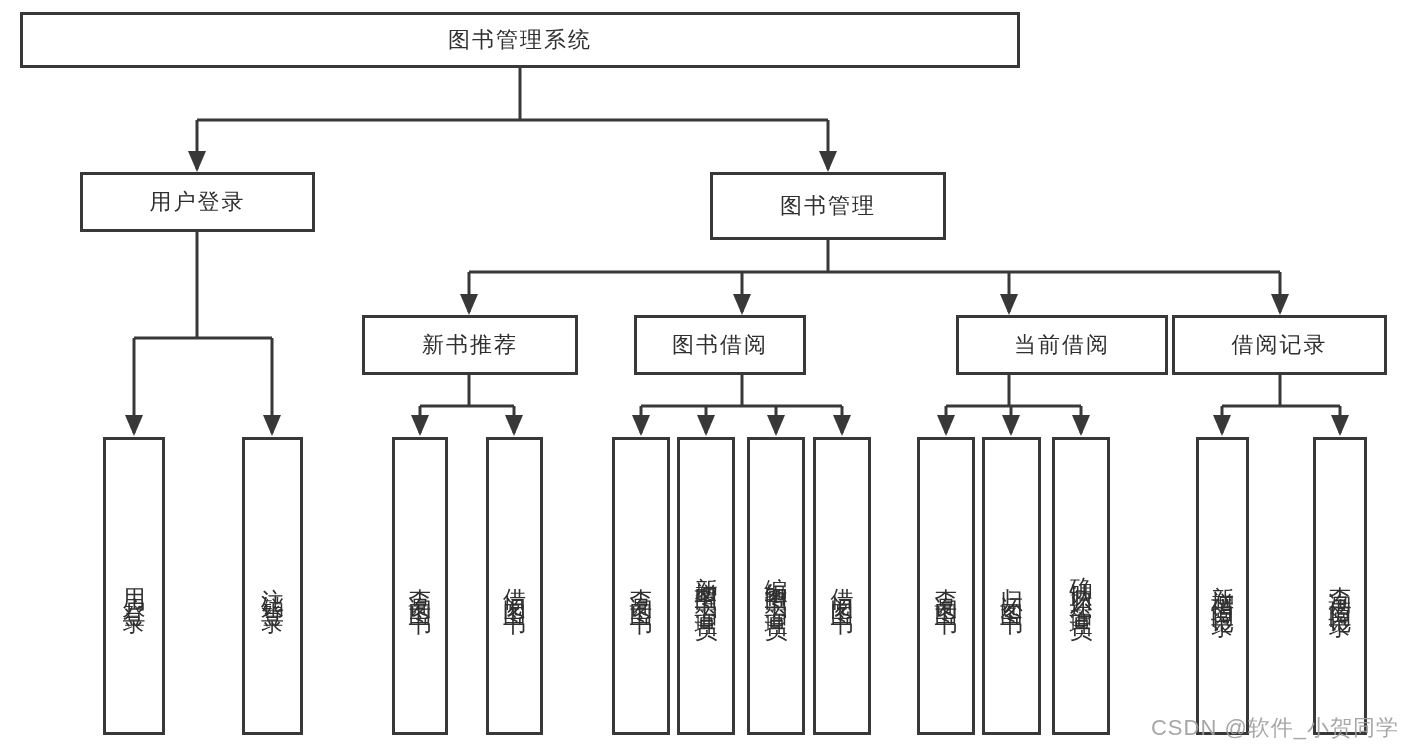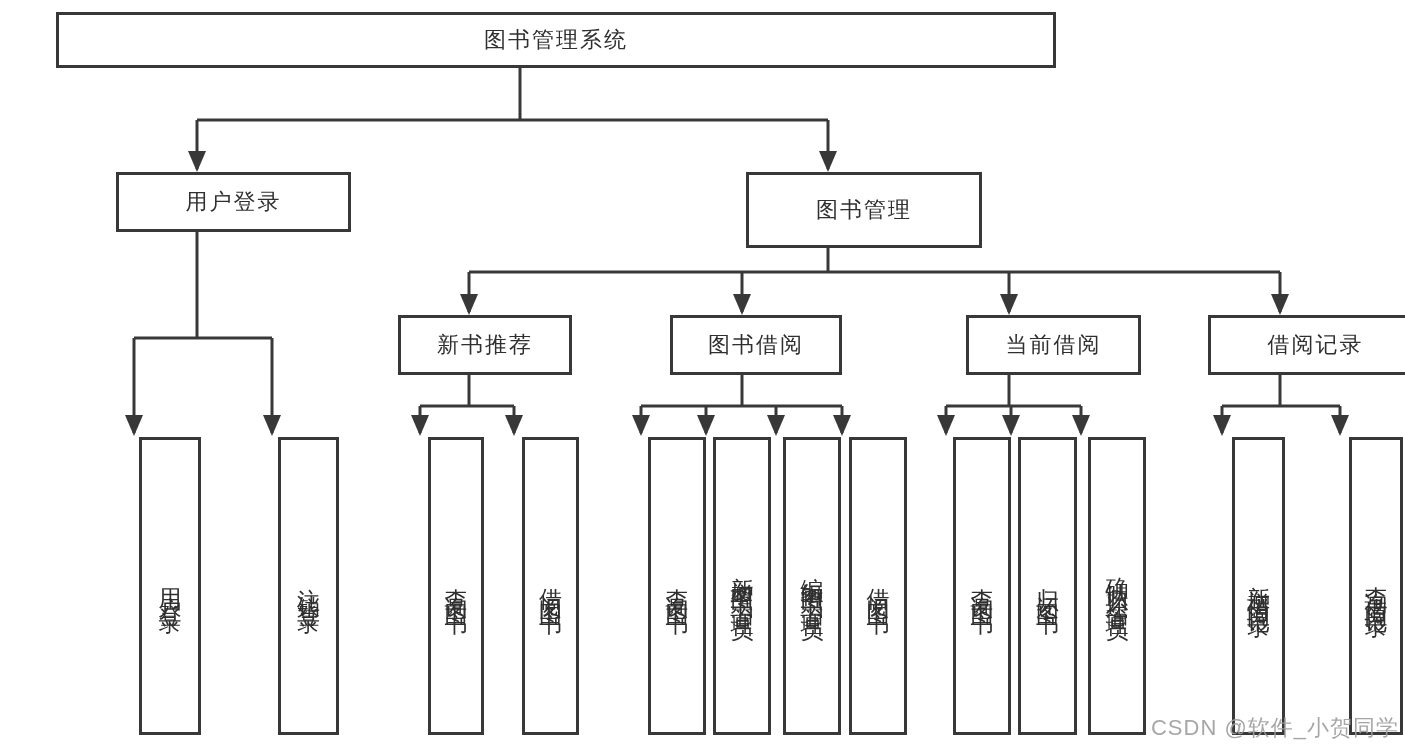--- a/index.html
+++ b/index.html
@@ -26,21 +26,20 @@
   .box {
     position: absolute;
     box-sizing: border-box;
     background: #ffffff;
     border: 3px solid #383838;
     color: #2f2f2f;
     display: flex;
     align-items: center;
     justify-content: center;
     text-align: right;
-    margin-left: 36px;
   }
   .h-box {
     font-size: 22px;
     letter-spacing: 2px;
     white-space: nowrap;
   }
   .v-box {
     writing-mode: vertical-rl;
     text-orientation: mixed;
     font-size: 23px;
@@ -113,25 +112,25 @@
       <path d="M1280,375 V406"></path>
       <path d="M1222,406 H1340"></path>
       <path d="M1222,406 V433" marker-end="url(#arw)"></path>
       <path d="M1340,406 V433" marker-end="url(#arw)"></path>
     </g>
   </svg>
 
   <div class="box h-box" style="left:20px; top:12px; width:1000px; height:56px;">图书管理系统</div>
 
   <div class="box h-box" style="left:80px; top:172px; width:235px; height:60px;">用户登录</div>
-  <div class="box h-box" style="left:710px; top:172px; width:236px; height:76px;">图书管理</div>
+  <div class="box h-box" style="left:710px; top:172px; width:236px; height:68px;">图书管理</div>
 
-  <div class="box h-box" style="left:362px; top:315px; width:174px; height:60px;">新书推荐</div>
+  <div class="box h-box" style="left:362px; top:315px; width:216px; height:60px;">新书推荐</div>
   <div class="box h-box" style="left:634px; top:315px; width:172px; height:60px;">图书借阅</div>
-  <div class="box h-box" style="left:930px; top:315px; width:175px; height:60px;">当前借阅</div>
+  <div class="box h-box" style="left:956px; top:315px; width:212px; height:60px;">当前借阅</div>
   <div class="box h-box" style="left:1172px; top:315px; width:215px; height:60px;">借阅记录</div>
 
   <div class="box v-box" style="left:103px; top:437px; width:62px; height:298px;">用户登录</div>
   <div class="box v-box" style="left:242px; top:437px; width:61px; height:298px;">注销登录</div>
 
   <div class="box v-box" style="left:392px; top:437px; width:56px; height:298px;">查询图书</div>
   <div class="box v-box" style="left:486px; top:437px; width:57px; height:298px;">借阅图书</div>
 
   <div class="box v-box" style="left:612px; top:437px; width:58px; height:298px;">查询图书</div>
   <div class="box v-box tight" style="left:677px; top:437px; width:58px; height:298px;">新增图书（管理员）</div>

